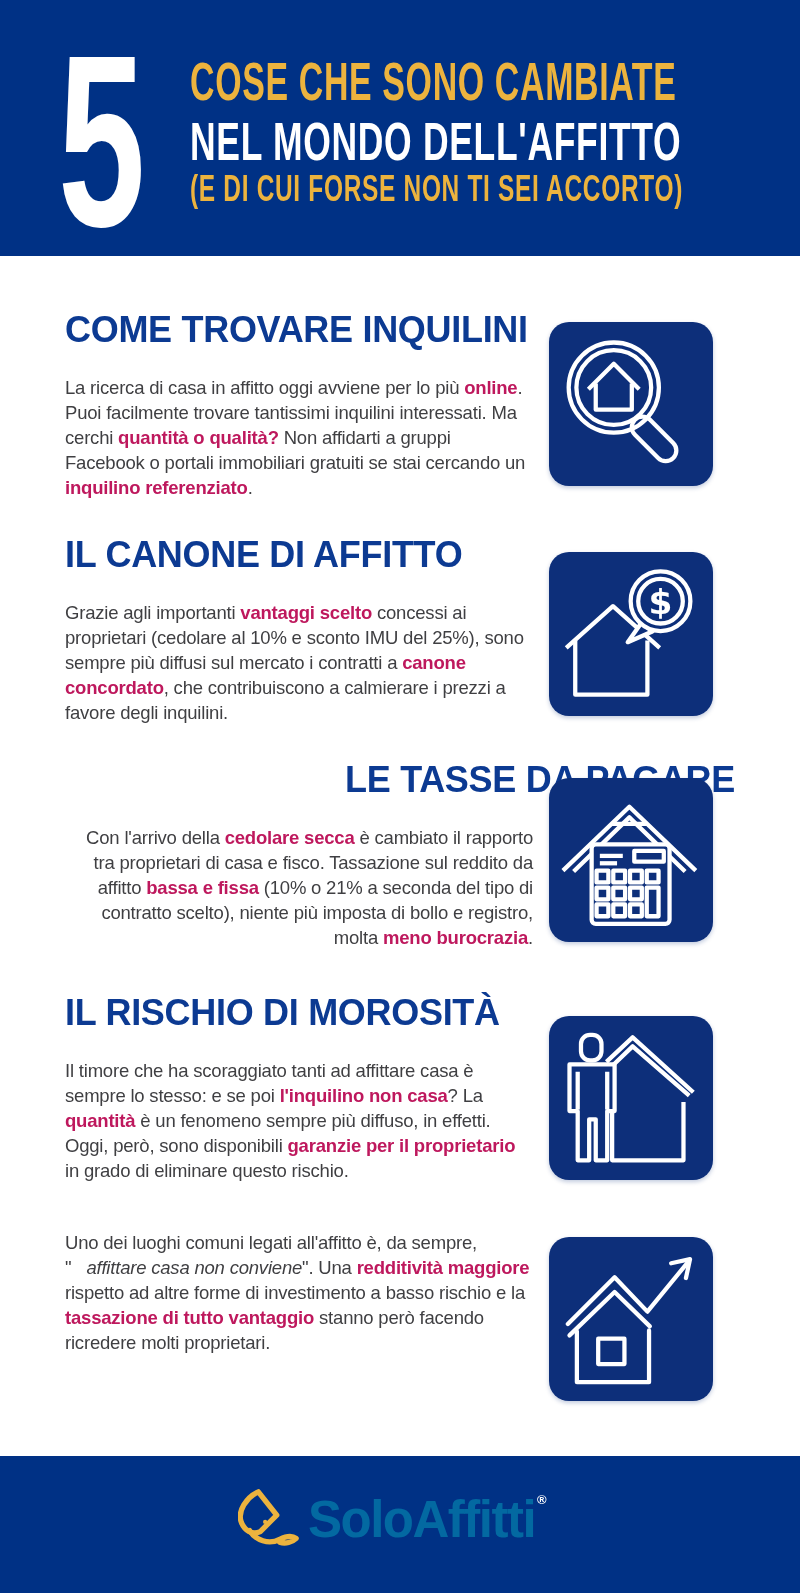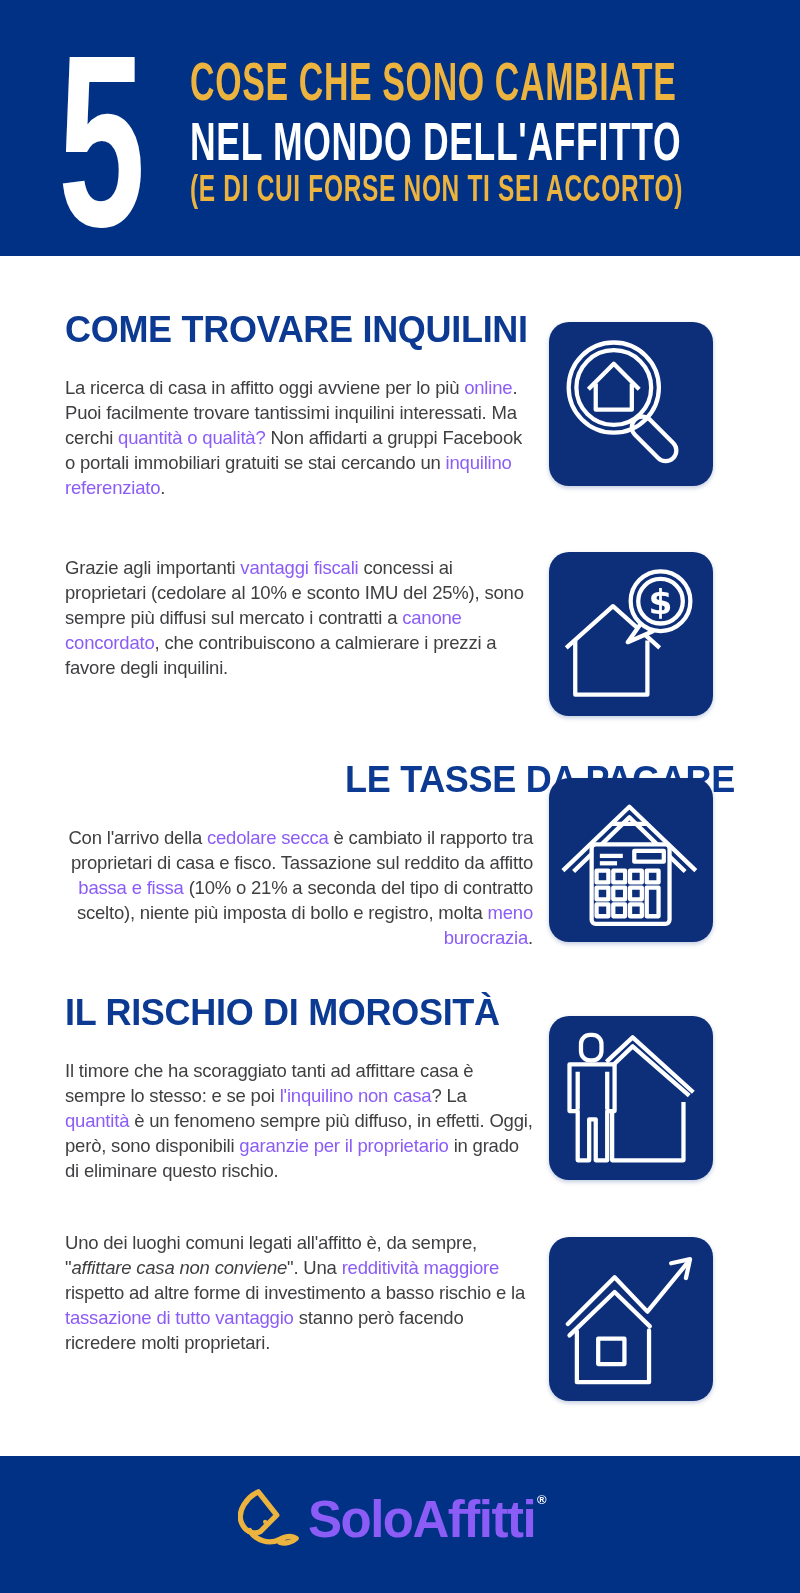--- a/index.html
+++ b/index.html
@@ -24,39 +24,39 @@
   .section:nth-of-type(4){top:989px;}
   .section:nth-of-type(5){top:1206px;}
   .section h2{
     margin:0;padding-top:2px;font-size:36px;font-weight:bold;
     color:#0C3A92;letter-spacing:-0.3px;line-height:1.2;
   }
   .section p{
     margin:24px 0 0 0;width:468px;font-size:18.5px;line-height:25px;
     color:#3F3F42;letter-spacing:-0.2px;
   }
-  .section p b{font-weight:normal;color:#8b5cf6;}
-  .section p i{}
+  .section p b{font-weight:bold;color:#be185d;}
+  .section p i{margin-left:15px;}
   .tile{
     position:absolute;left:484px;width:164px;height:164px;
     background:#0D2F7A;border-radius:20px;
     box-shadow:0 2px 4px rgba(13,47,122,0.25);
   }
   .section:nth-of-type(1) .tile{top:16px;}
   .section:nth-of-type(2) .tile{top:21px;}
   .section:nth-of-type(3) .tile{top:22px;}
   .section:nth-of-type(4) .tile{top:27px;}
   .section:nth-of-type(5) .tile{top:31px;}
   .tile svg{position:absolute;left:0;top:0;width:164px;height:164px;}
   
   .footer{position:absolute;left:0;top:1456px;width:800px;height:137px;background:#003185;}
   .logo{position:absolute;left:238px;top:1488px;display:flex;align-items:flex-start;}
   .logo-bird{margin-top:0px;}
   .logo-text{
-    font-size:51px;font-weight:bold;color:#8b5cf6;letter-spacing:-1.5px;
+    font-size:51px;font-weight:bold;color:#0369a1;letter-spacing:-1.5px;
     line-height:1;margin-left:8px;margin-top:6px;text-align:right;
   }
   .logo-reg{font-size:13px;color:#ffffff;margin-left:2px;margin-top:4px;font-weight:bold;}
 </style>
 </head>
 <body>
 
 <div class="page">
 
   <header class="hero">
@@ -76,21 +76,22 @@
           <svg viewBox="0 0 100 100" fill="none" stroke="#ffffff" stroke-width="2.6" stroke-linejoin="round">
       <circle cx="39.5" cy="40" r="27.5"></circle>
       <circle cx="39.5" cy="40" r="22.8"></circle>
       <path d="M24 41 L39.5 25.5 L55 41"></path>
       <path d="M28.5 37.5 V53.5 H50.5 V37.5"></path>
       <rect x="57" y="55" width="33" height="13" rx="6.5" transform="rotate(45 57 55)"></rect>
     </svg>
         </div>
     </section>
       <section class="section">
-      <p><span>Grazie agli importanti </span><b>vantaggi fiscali</b><span> concessi ai proprietari (cedolare al 10% e sconto IMU del 25%), sono sempre più diffusi sul mercato i contratti a </span><b>canone concordato</b><span>, che contribuiscono a calmierare i prezzi a favore degli inquilini.</span></p>
+      <h2>IL CANONE DI AFFITTO</h2>
+      <p><span>Grazie agli importanti </span><b>vantaggi scelto</b><span> concessi ai proprietari (cedolare al 10% e sconto IMU del 25%), sono sempre più diffusi sul mercato i contratti a </span><b>canone concordato</b><span>, che contribuiscono a calmierare i prezzi a favore degli inquilini.</span></p>
       <div class="tile">
           <svg viewBox="0 0 100 100" fill="none" stroke="#ffffff" stroke-width="2.6" stroke-linejoin="round">
       <path d="M10.5 58.5 L39 33 L67.5 58.5"></path>
       <path d="M16 54 V87 H60 V54"></path>
       <path d="M56.5 43 L48 55 L63 48.5 Z" fill="#0D2F7A"></path>
       <circle cx="68" cy="30" r="18.2" fill="#0D2F7A"></circle>
       <circle cx="68" cy="30" r="13.6"></circle>
       <text x="68" y="37.5" text-anchor="middle" font-size="21" font-weight="bold" fill="#ffffff" stroke="none" font-family="'DejaVu Sans','Liberation Sans',sans-serif">$</text>
     </svg>
         </div>

